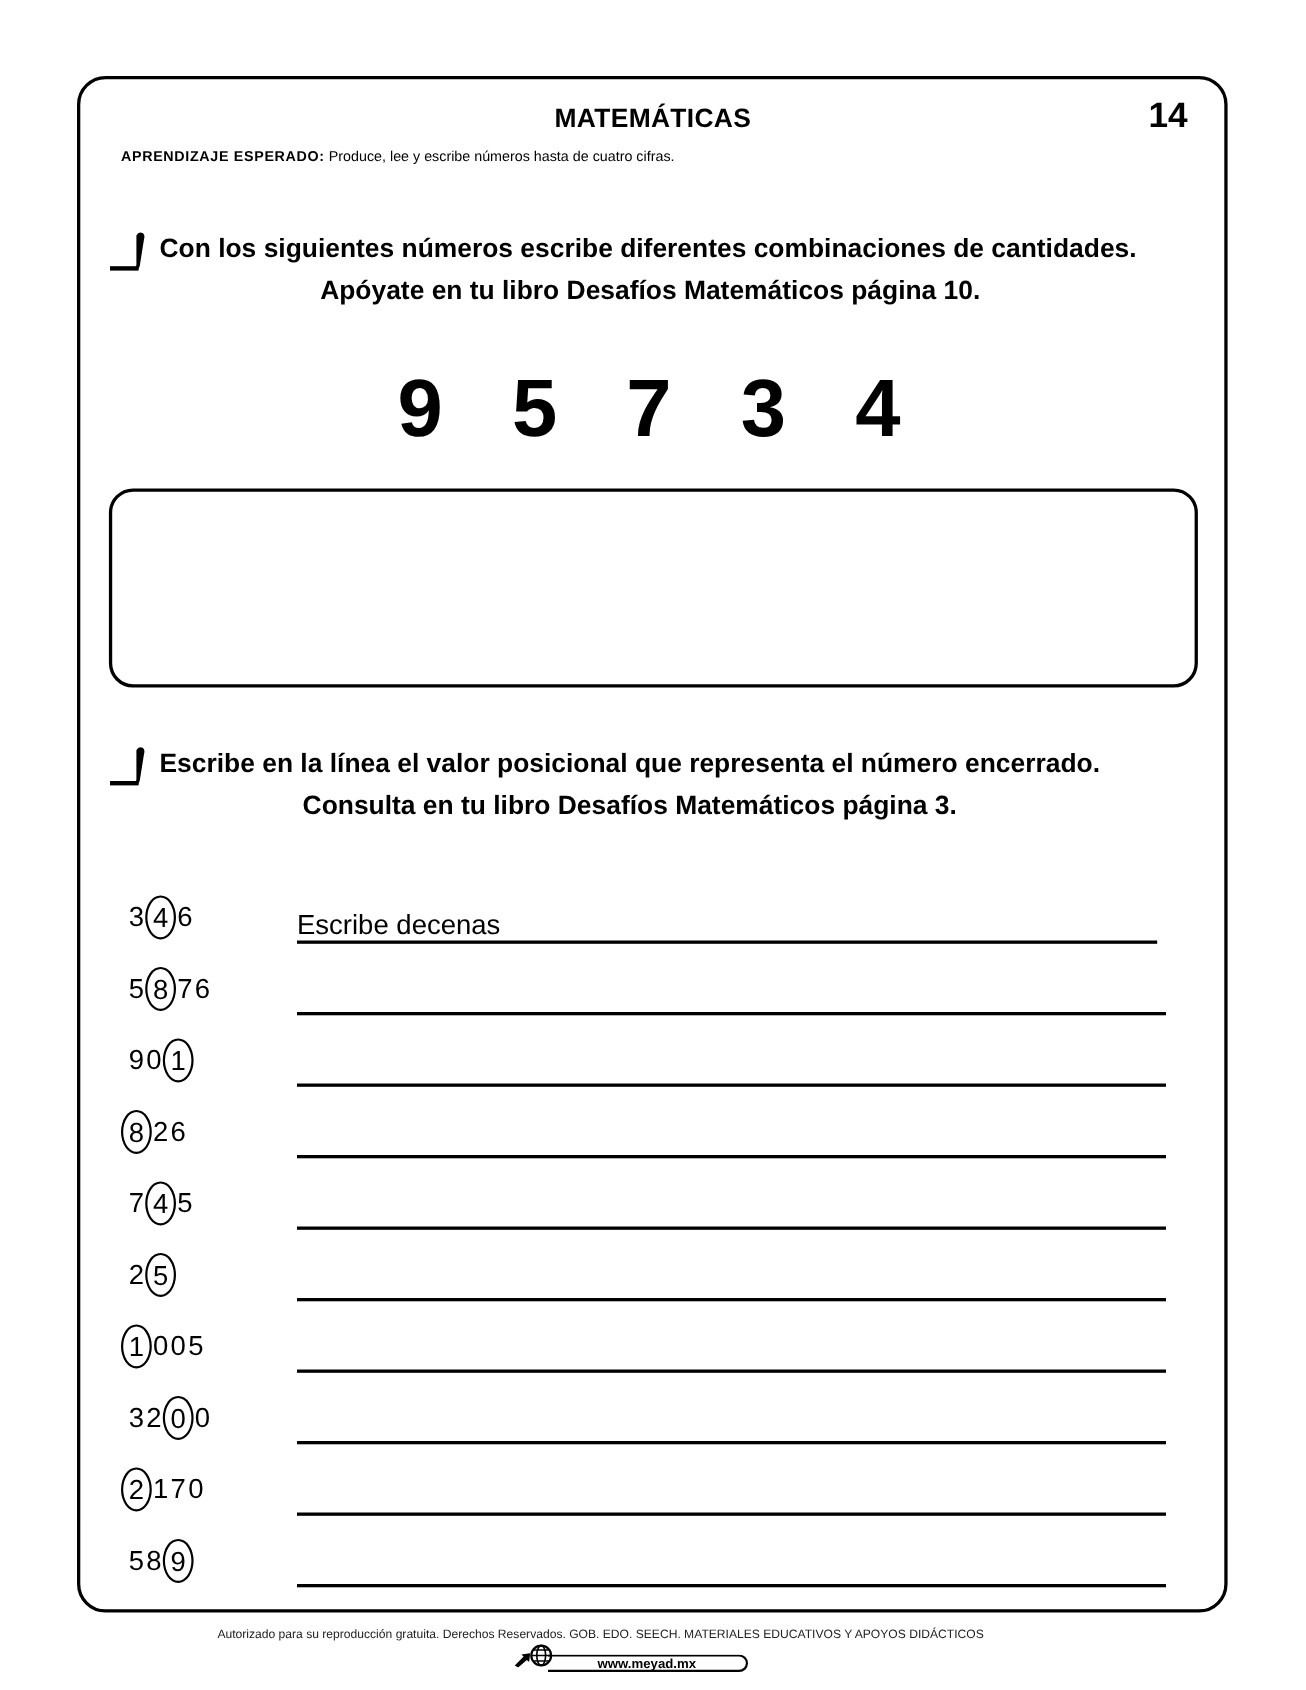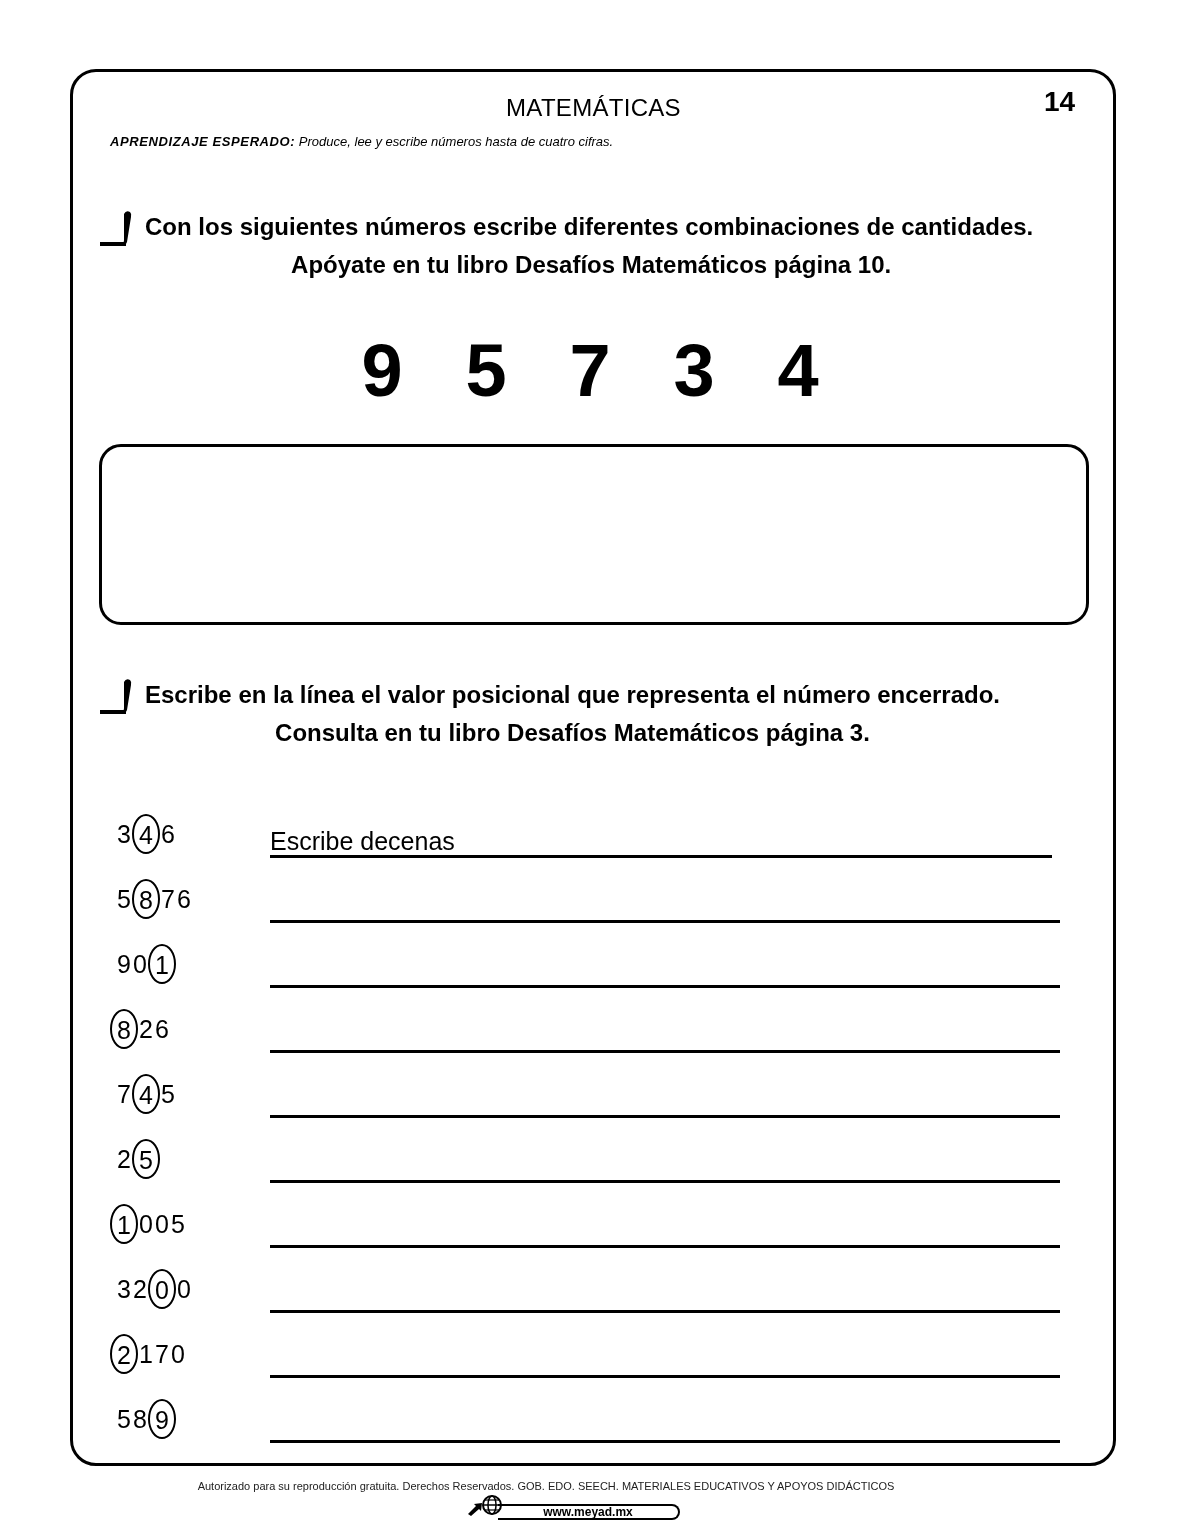--- a/index.html
+++ b/index.html
@@ -5,27 +5,27 @@
   * { box-sizing: border-box; margin: 0; padding: 0; }
   html, body { width: 1187px; height: 1536px; background: #ffffff; overflow: hidden; }
   body { position: relative; font-family: "Liberation Sans", sans-serif; color: #000; }
 
   .page-frame {
     position: absolute; left: 70px; top: 69px; width: 1046px; height: 1397px;
     border: 3px solid #000; border-radius: 26px; background: #fff;
   }
   .title {
     position: absolute; left: 0; width: 1187px; top: 94px; text-align: center;
-    font-size: 24px; font-weight: normal; letter-spacing: 0.3px;
+    font-size: 24px; font-weight: bold; letter-spacing: 0.3px;
   }
   .page-number {
-    position: absolute; left: 1044px; top: 86px; font-size: 28px; font-weight: bold;
+    position: absolute; left: 1044px; top: 86px; font-size: 32px; font-weight: bold;
   }
   .objective {
-    position: absolute; left: 110px; top: 134px; font-size: 13px; font-style: italic;
+    position: absolute; left: 110px; top: 134px; font-size: 13px;
   }
   .objective .label { font-weight: bold; letter-spacing: 0.6px; }
 
   .instruction {
     position: absolute; left: 98px; font-size: 24px; font-weight: bold; line-height: 38px; text-align: center;
   }
   .instruction .line1 { padding-left: 47px; }
   .instruction .line2 { padding-left: 47px; }
   .pencil {
     position: absolute; left: 0; top: 2px; width: 40px; height: 40px;

